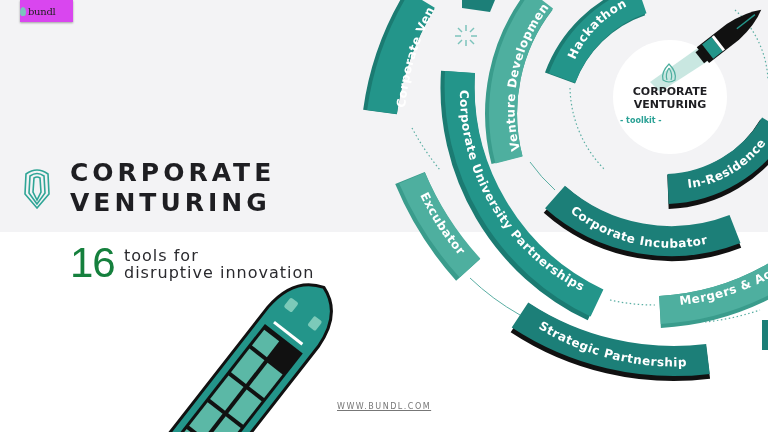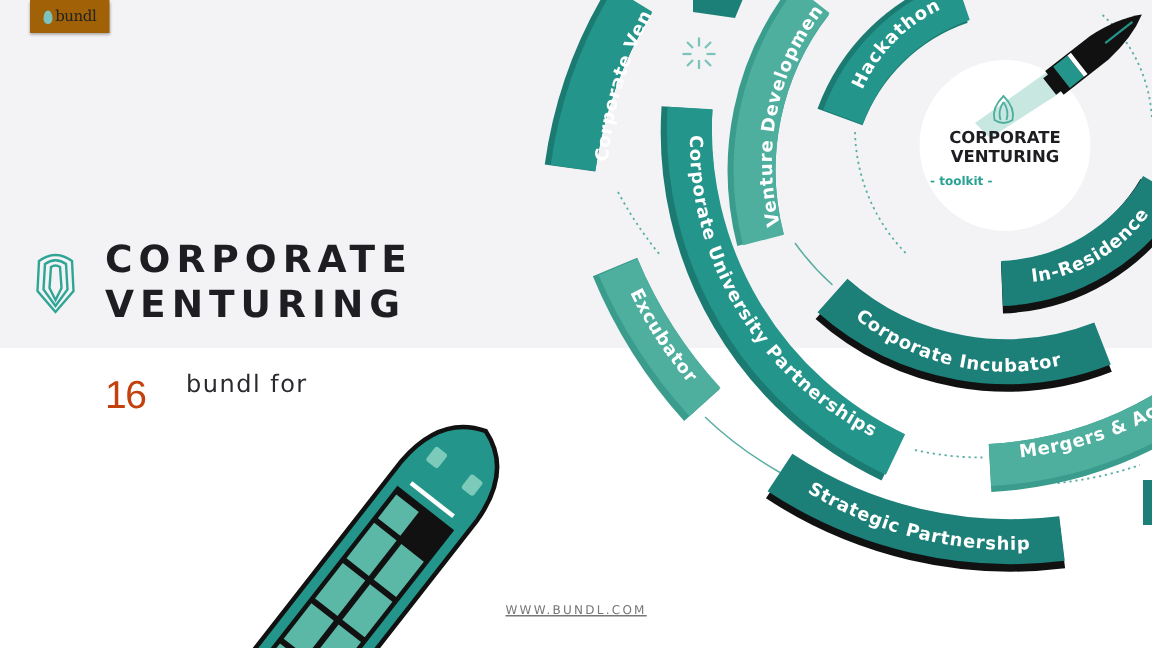--- a/index.html
+++ b/index.html
@@ -1,23 +1,23 @@
 <!DOCTYPE html>
 <html><head>
 <meta charset="utf-8">
 <style>
   html,body{margin:0;padding:0;}
   body{width:768px;height:432px;overflow:hidden;position:relative;background:#ffffff;font-family:"DejaVu Sans",sans-serif;}
   .top-band{position:absolute;left:0;top:0;width:768px;height:232px;background:#f3f3f5;}
-  .logo-badge{position:absolute;left:20px;top:0;width:53px;height:22px;background:#a16207;box-shadow:0 1px 2px rgba(0,0,0,0.35);display:flex;align-items:center;justify-content:center;gap:2px;}
+  .logo-badge{position:absolute;left:20px;top:0;width:53px;height:22px;background:#d946ef;box-shadow:0 1px 2px rgba(0,0,0,0.35);display:flex;align-items:center;gap:2px;}
   .logo-badge .drop{width:6px;height:9px;background:#7cc3bd;border-radius:50% 50% 50% 50%/60% 60% 40% 40%;}
   .logo-badge .txt{font-family:"DejaVu Serif",serif;font-size:10px;color:#222;letter-spacing:-0.3px;}
   .title-icon{position:absolute;left:22px;top:168px;width:30px;height:42px;}
   .title{position:absolute;left:70px;top:158px;font-family:"DejaVu Sans",sans-serif;font-weight:bold;font-size:25px;line-height:30px;letter-spacing:4px;color:#1e1e22;}
-  .big-num{position:absolute;left:70px;top:243px;font-family:"Liberation Sans",sans-serif;font-size:26px;line-height:40px;color:#c2410c;letter-spacing:-1px;}
+  .big-num{position:absolute;left:70px;top:243px;font-family:"Liberation Sans",sans-serif;font-size:42px;line-height:40px;color:#15803d;letter-spacing:-1px;}
   .sub{position:absolute;left:124px;top:247px;font-family:"DejaVu Sans",sans-serif;font-size:16px;line-height:17px;color:#2a2a2e;letter-spacing:1px;}
   .url{position:absolute;left:337px;top:402px;font-family:"DejaVu Sans",sans-serif;font-size:8px;letter-spacing:1.5px;color:#777;font-weight:normal;text-decoration:underline;}
   svg.diagram{position:absolute;left:0;top:0;}
   .center-title{position:absolute;left:620px;top:85px;width:100px;text-align:center;font-family:"DejaVu Sans",sans-serif;font-weight:bold;font-size:11px;line-height:13px;color:#1e1e22;}
   .center-sub{position:absolute;left:620px;top:116px;width:100px;text-align:left;font-family:"DejaVu Sans",sans-serif;font-weight:bold;font-size:8px;color:#2aa195;}
 </style>
 </head>
 <body>
 
 <div class="top-band"></div>
@@ -35,21 +35,22 @@
   </g>
 </svg>
 
 <div class="title">
   <div>CORPORATE</div>
   <div>VENTURING</div>
 </div>
 
 <div class="big-num">16</div>
 <div class="sub">
-  <div>bundl for</div>
+  <div>tools for</div>
+  <div>disruptive innovation</div>
 </div>
 
 <svg class="diagram" width="768" height="432" viewBox="0 0 768 432">
   <defs>
     <path id="p-cvc" d="M405 108 A260 260 0 0 1 440 0"></path>
     <path id="p-vd" d="M520 150 A165 165 0 0 1 555 0"></path>
     <path id="p-hack" d="M575 60 A105 105 0 0 1 630 5"></path>
     <path id="p-cup" d="M460 90 A220 220 0 0 0 590 295"></path>
     <path id="p-exc" d="M420 195 A290 290 0 0 0 463 260"></path>
     <path id="p-inc" d="M570 212 A160 160 0 0 0 720 240"></path>

